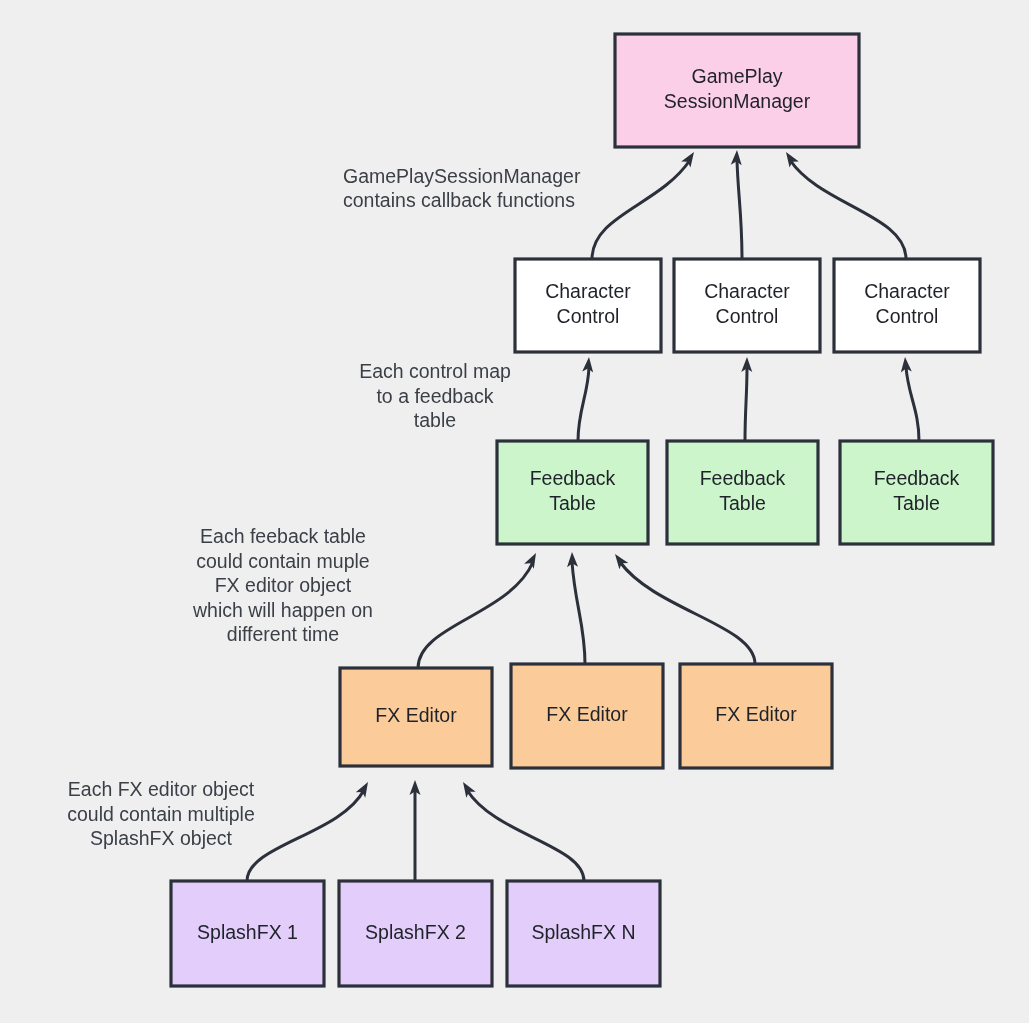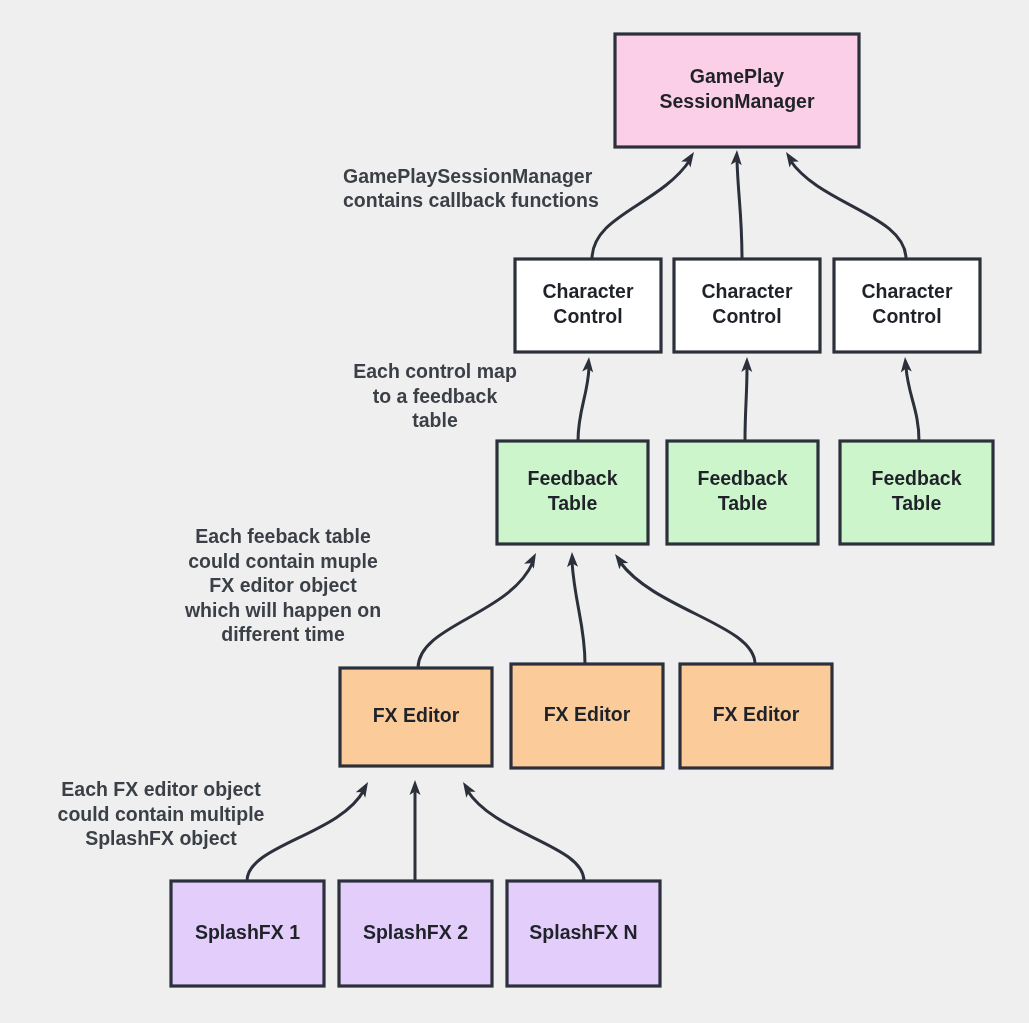--- a/index.html
+++ b/index.html
@@ -11,21 +11,20 @@
     width: 1029px;
     height: 1023px;
     font-family: "Liberation Sans", sans-serif;
     overflow: hidden;
   }
   #diagram-root {
     position: relative;
     width: 1029px;
     height: 1023px;
     background: #efeff0;
-    font-weight: bold;
   }
   svg.canvas {
     position: absolute;
     left: 0;
     top: 0;
     width: 1029px;
     height: 1023px;
     display: block;
   }
   .node-rect {

